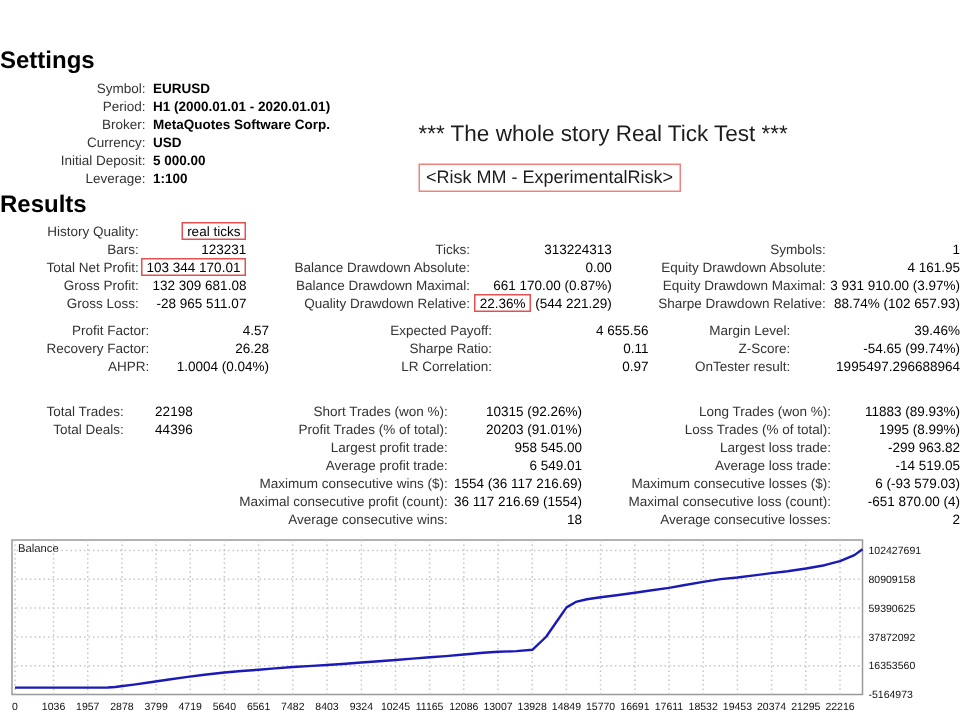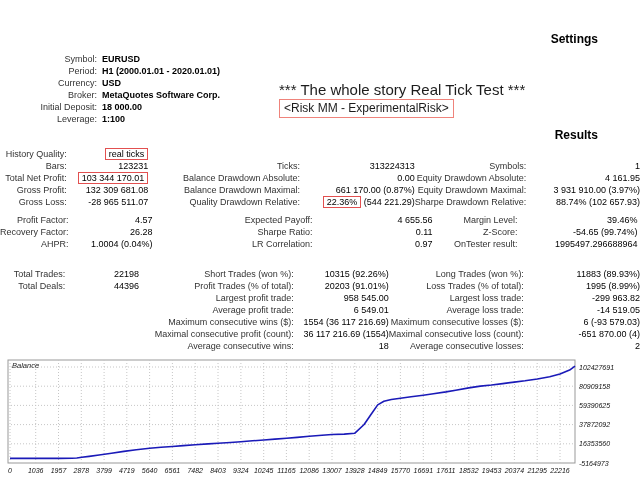--- a/index.html
+++ b/index.html
@@ -1,62 +1,62 @@
 <!DOCTYPE html>
 <html><head>
 <meta charset="utf-8">
 <style>
   html,body{margin:0;padding:0;background:#fff;}
   body{font-family:"Liberation Sans",sans-serif;-webkit-font-smoothing:antialiased;}
   .page{position:relative;width:640px;height:480px;background:#fff;overflow:hidden;color:#000;}
-  .ctitle{position:absolute;left:0;width:598px;text-align:right;font-size:12px;font-weight:bold;color:#000;}
+  .ctitle{position:absolute;left:0;width:598px;text-align:left;font-size:16px;font-weight:bold;color:#000;}
   #settings-title{top:32px;}
   #results-title{top:128px;}
   #t-settings{position:absolute;top:53px;left:0;border-collapse:collapse;}
   #t-settings td{font-size:9px;height:12px;line-height:12px;padding:0;white-space:nowrap;}
   #t-settings td.l{width:97px;text-align:right;color:#333;}
   #t-settings td.v{padding-left:5px;font-weight:bold;color:#000;}
   .annotation{position:absolute;left:279px;top:83px;color:#1c1c1c;}
   .ann1{font-size:15px;line-height:14px;}
-  .ann2box{display:inline-block;margin-top:2px;font-size:12px;line-height:14px;border:1px solid #ef837b;padding:1px 4px 2px 4px;color:#1c1c1c;}
+  .ann2box{display:inline-block;margin-top:12px;font-size:12px;line-height:14px;border:1px solid #ef837b;padding:1px 4px 2px 4px;color:#1c1c1c;}
   table.stats{position:absolute;left:0;border-collapse:collapse;table-layout:fixed;}
   table.stats td{font-size:9px;height:12px;line-height:12px;padding:0;white-space:nowrap;overflow:visible;}
-  table.stats td.lab span.lwrap{float:right;color:#333;white-space:nowrap;}
+  table.stats td.lab span.lwrap{float:right;color:#333;white-space:nowrap;padding-left:31px;}
   table.stats td.val span.vwrap{float:right;font-weight:normal;color:#000;white-space:nowrap;}
   span.rbox{border:1px solid #e25050;padding:0 3px;}
   #sec0{top:148px;} #sec1{top:214px;} #sec2{top:268px;}
-  #chart{position:absolute;left:0;top:357px;width:532px;height:123px;font-style:italic;}
+  #chart{position:absolute;left:0;top:357px;width:532px;height:123px;}
   svg text{font-family:"Liberation Sans",sans-serif;}
 </style>
 </head>
 <body>
 
 <div class="page">
   <div class="ctitle" id="settings-title">Settings</div>
   <table id="t-settings">
       <tbody>
         <tr>
      <td class="l">Symbol:</td>
      <td class="v">EURUSD</td>
    </tr>
         <tr>
      <td class="l">Period:</td>
      <td class="v">H1 (2000.01.01 - 2020.01.01)</td>
    </tr>
         <tr>
+     <td class="l">Broker:</td>
+     <td class="v">MetaQuotes Software Corp.</td>
+   </tr>
+        <tr>
      <td class="l">Currency:</td>
      <td class="v">USD</td>
    </tr>
         <tr>
-     <td class="l">Broker:</td>
-     <td class="v">MetaQuotes Software Corp.</td>
-   </tr>
-        <tr>
      <td class="l">Initial Deposit:</td>
-     <td class="v">18 000.00</td>
+     <td class="v">5 000.00</td>
    </tr>
         <tr>
      <td class="l">Leverage:</td>
      <td class="v">1:100</td>
    </tr>
       </tbody>
     </table>
 
   <div class="annotation">
     <div class="ann1">*** The whole story Real Tick Test ***</div>

